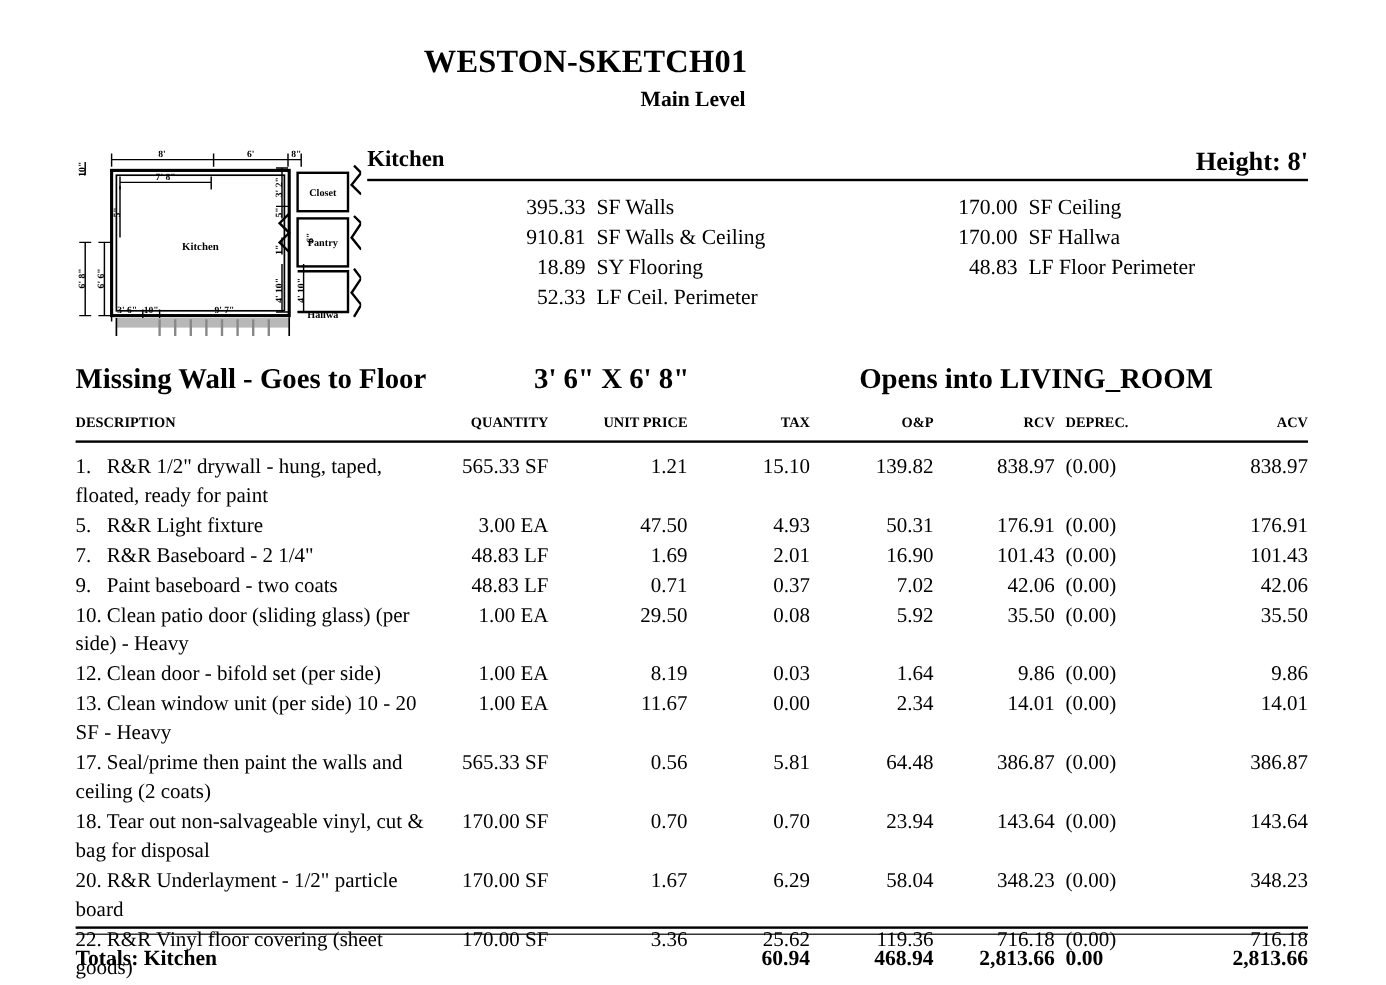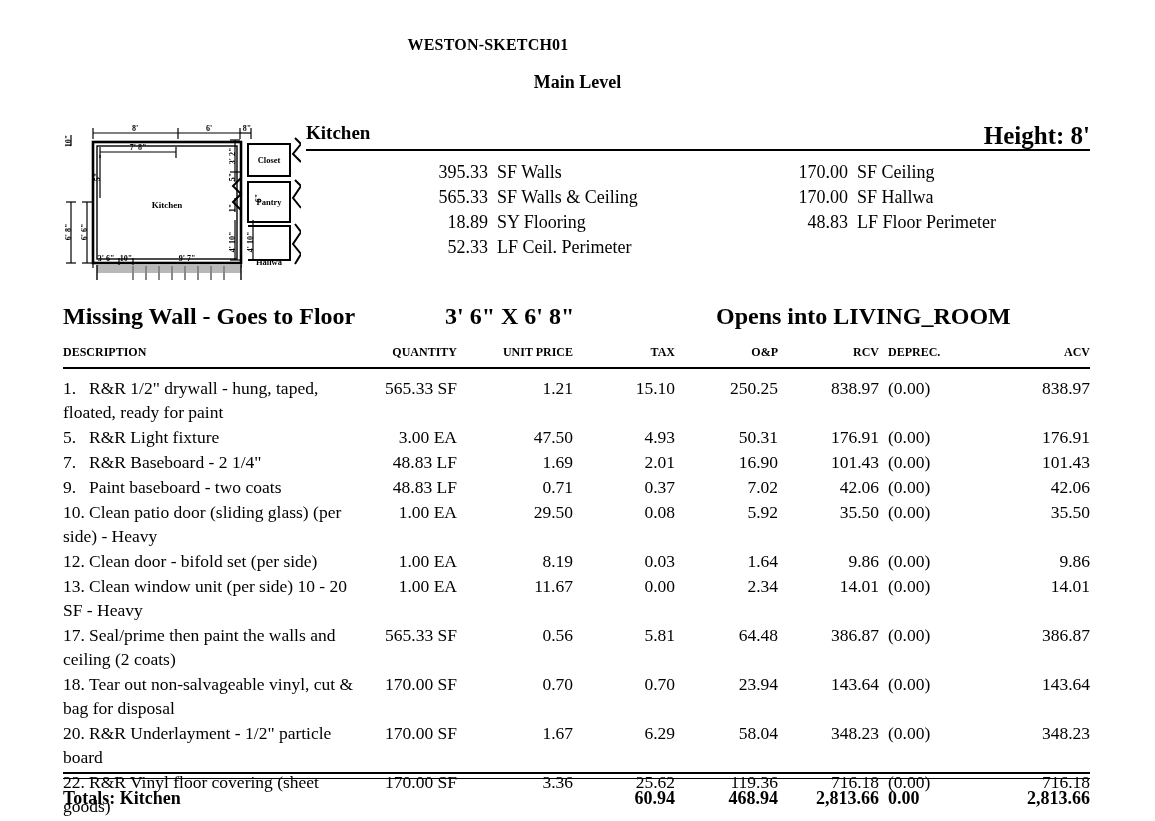--- a/index.html
+++ b/index.html
@@ -21,21 +21,21 @@
     width: 1155px;
     height: 821px;
   }
 
   
   .doc-title {
     position: absolute;
     left: 0; top: 36px;
     width: 976px;
     text-align: center;
-    font-size: 16px;
+    font-size: 27px;
     font-weight: bold;
     letter-spacing: 0.2px;
   }
   .doc-subtitle {
     position: absolute;
     left: 0; top: 72px;
     width: 1155px;
     text-align: center;
     font-size: 18px;
     font-weight: bold;
@@ -50,21 +50,21 @@
   }
   .room-name {
     position: absolute;
     left: 0; top: 0;
     font-size: 19px;
     font-weight: bold;
   }
   .room-height {
     position: absolute;
     right: 0; top: 0;
-    font-size: 25px;
+    font-size: 22px;
     font-weight: bold;
   }
   .room-rule {
     position: absolute;
     left: 306px; top: 149px;
     width: 784px;
     height: 2px;
     background: #000;
   }
 
@@ -330,21 +330,21 @@
     <span class="room-height">Height: 8'</span>
   </div>
   <div class="room-rule"></div>
 
   <div class="measures">
     <div class="m-col-left">
       <div class="m-row">
         <span class="m-val">395.33</span><span class="m-lbl">SF Walls</span>
       </div>
       <div class="m-row">
-        <span class="m-val">565.33</span><span class="m-lbl">SF Walls &amp; Ceiling</span>
+        <span class="m-val">910.81</span><span class="m-lbl">SF Walls &amp; Ceiling</span>
       </div>
       <div class="m-row">
         <span class="m-val">18.89</span><span class="m-lbl">SY Flooring</span>
       </div>
       <div class="m-row">
         <span class="m-val">52.33</span><span class="m-lbl">LF Ceil. Perimeter</span>
       </div>
     </div>
     <div class="m-col-right">
       <div class="m-row">
@@ -377,21 +377,21 @@
       <span class="col c-acv">ACV</span>
     </div>
     <div class="t-rule-head"></div>
 
     <div class="t-body" id="table-body">
         <div class="row">
           <div class="c-desc"><span class="desc-num">1.</span><span>R&amp;R 1/2" drywall - hung, taped, floated, ready for paint</span></div>
           <span class="col c-qty">565.33 SF</span>
           <span class="col c-unit">1.21</span>
           <span class="col c-tax">15.10</span>
-          <span class="col c-op">250.25</span>
+          <span class="col c-op">139.82</span>
           <span class="col c-rcv">838.97</span>
           <span class="col c-dep">(0.00)</span>
           <span class="col c-acv">838.97</span>
         </div>
         <div class="row">
           <div class="c-desc"><span class="desc-num">5.</span><span>R&amp;R Light fixture</span></div>
           <span class="col c-qty">3.00 EA</span>
           <span class="col c-unit">47.50</span>
           <span class="col c-tax">4.93</span>
           <span class="col c-op">50.31</span>

